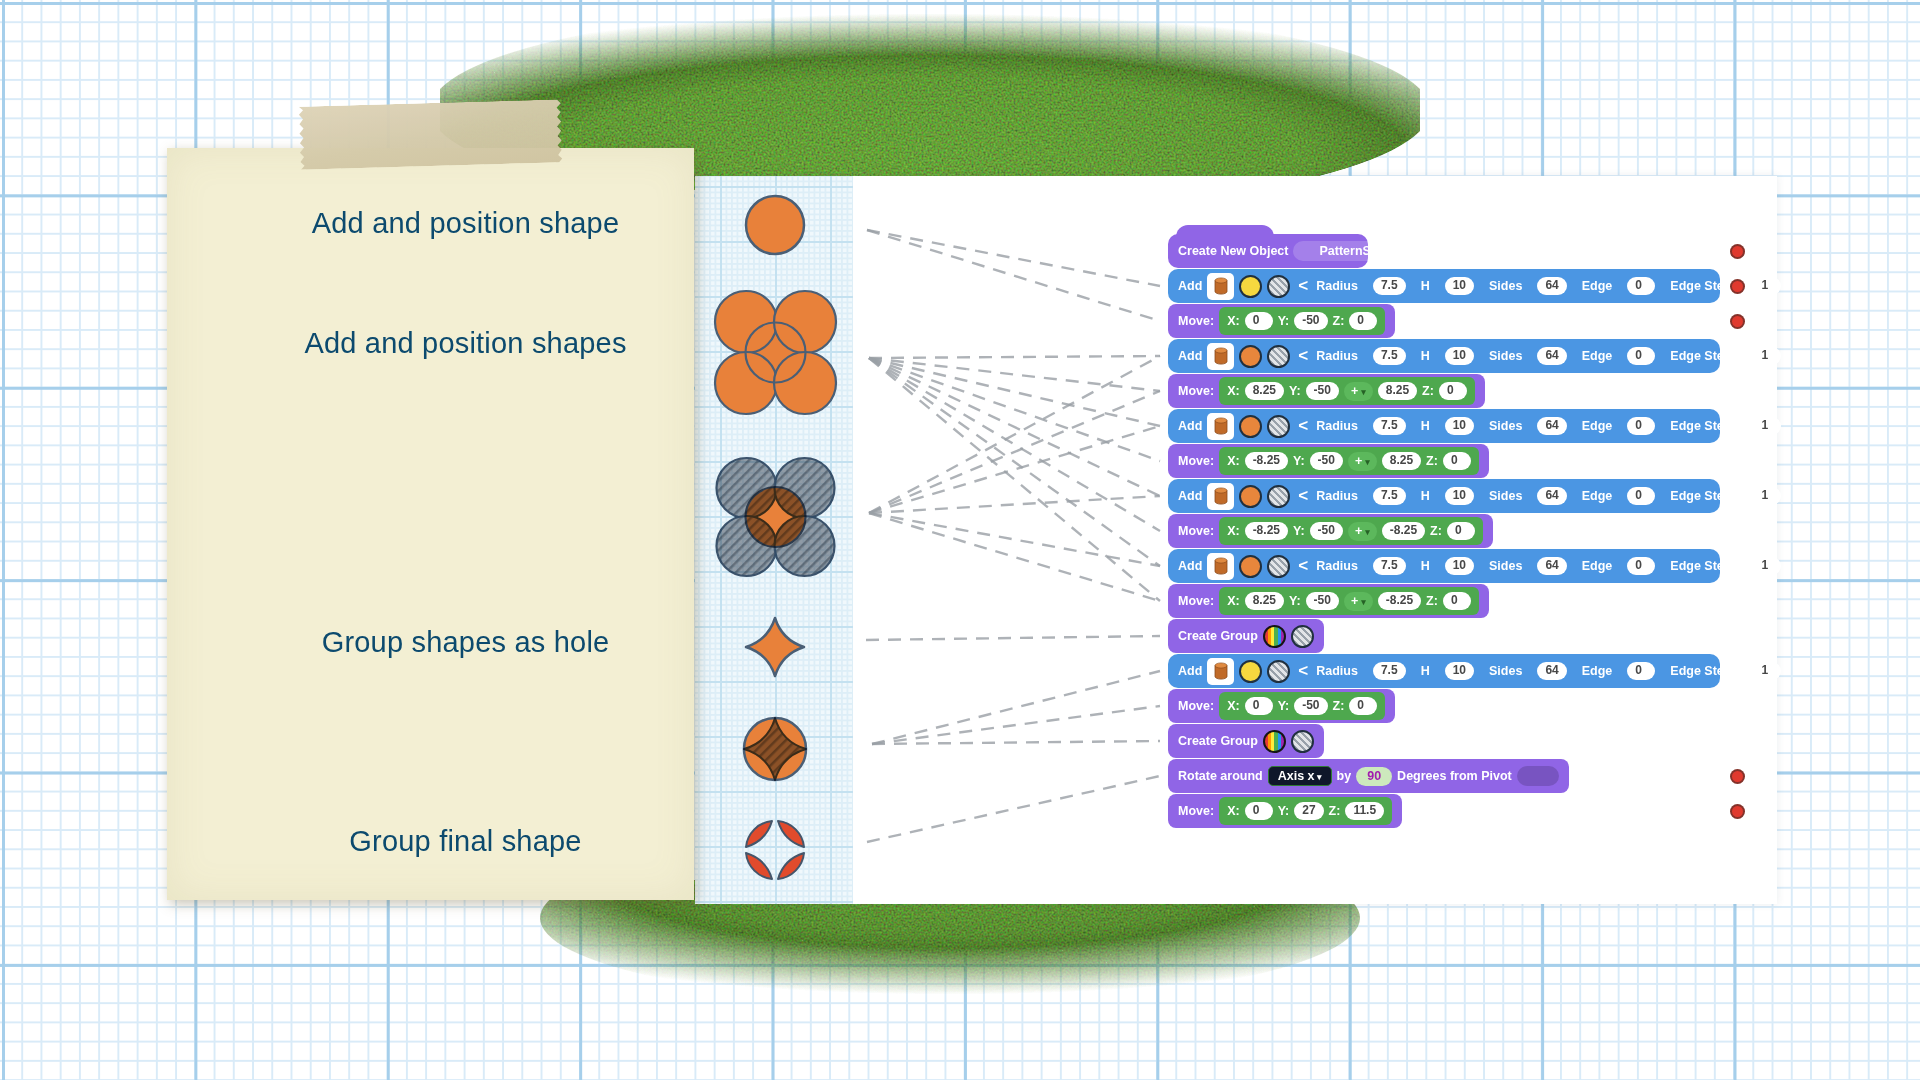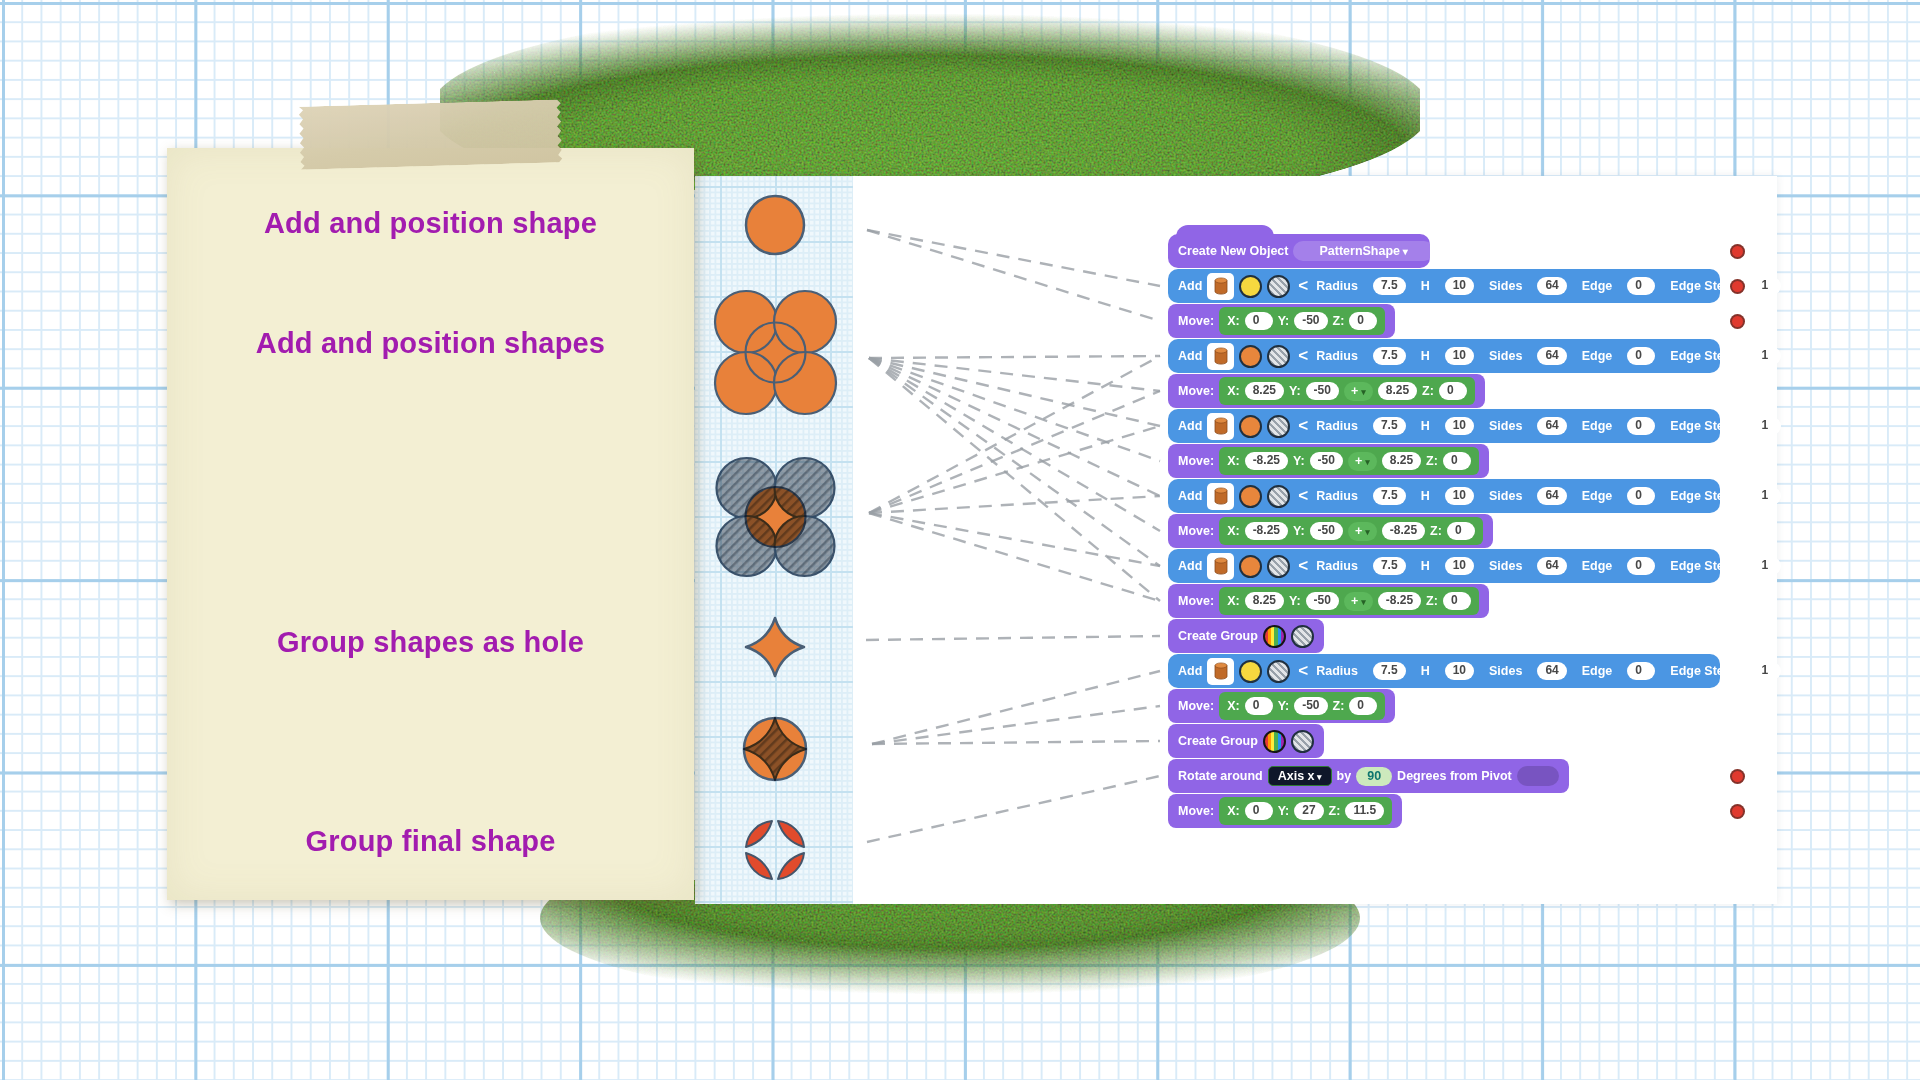--- a/index.html
+++ b/index.html
@@ -21,50 +21,50 @@
     background-image:
       linear-gradient(to right,#c4e1f0 0 2px,transparent 2px),
       linear-gradient(to bottom,#c4e1f0 0 2px,transparent 2px),
       linear-gradient(to right,#ddeef7 0 1.5px,transparent 1.5px),
       linear-gradient(to bottom,#ddeef7 0 1.5px,transparent 1.5px);
     background-size:55px 55px,55px 55px,5.5px 5.5px,5.5px 5.5px;
     background-position:25px 10px;}
   #shapes{position:absolute;left:695px;top:176px;}
   .note{position:absolute;left:167px;top:148px;width:527px;height:752px;background:var(--note,#f3efd3);
     box-shadow:3px 4px 12px rgba(100,90,50,.35), inset 0 0 40px rgba(160,150,90,.12);}
-  .note-label{position:absolute;width:100%;text-align:center;font-weight:700;font-size:29px;
-    color:#a21caf;letter-spacing:.2px;}
+  .note-label{position:absolute;width:100%;text-align:center;font-weight:400;font-size:29px;
+    color:#0c4a6e;letter-spacing:.2px;margin-left:35px;}
   .tape{position:absolute;left:299px;top:103px;width:263px;height:63px;opacity:.96;
     background:linear-gradient(172deg,#ded4b8 0%,#d4c9a9 55%,#cfc3a1 100%);
     transform:rotate(-1.6deg);box-shadow:0 2px 5px rgba(90,80,50,.28);
     clip-path:polygon(0.2% 0%,1.8% 6%,0.2% 13%,1.7% 20%,0.3% 28%,1.8% 35%,0.2% 43%,1.7% 50%,0.3% 58%,1.8% 65%,0.2% 73%,1.7% 80%,0.3% 88%,1.8% 94%,0.4% 100%,98.5% 100%,99.8% 94%,98.3% 88%,99.7% 80%,98.2% 73%,99.8% 65%,98.3% 58%,99.7% 50%,98.2% 43%,99.8% 35%,98.3% 28%,99.7% 20%,98.2% 13%,99.8% 6%,98.4% 0%);}
   #connectors{position:absolute;left:0;top:0;pointer-events:none;}
   
   #blocks{position:absolute;left:1168px;top:234px;display:flex;flex-direction:column;}
   .row{height:35px;position:relative;display:flex;align-items:flex-start;}
   .blk{display:inline-flex;align-items:center;height:34px;border-radius:8px;padding:0 10px;
     color:#fff;font-weight:700;font-size:12.5px;gap:5px;box-sizing:border-box;white-space:nowrap;}
   .purple{background:var(--purple,#9065e6);}
   .blue{background:var(--blue,#4b96e3);border-radius:10px;}
-  .hat{position:relative;border-radius:10px;width:262px;text-align:center;}
+  .hat{position:relative;border-radius:10px;width:200px;text-align:center;}
   .hat::before{content:"";position:absolute;top:-9px;left:8px;width:98px;height:16px;
     background:inherit;border-radius:12px 12px 0 0;}
   .add{width:552px;}
   .green-inner{display:inline-flex;align-items:center;gap:5px;background:var(--green,#4ea84e);
     border-radius:6px;padding:0 8px;height:28px;box-sizing:border-box;}
   .oval{background:#fff;color:#474747;border-radius:20px;padding:2.5px 8px;font-size:12px;
     font-weight:700;min-width:12px;text-align:left;line-height:1.1;}
   .glabel{color:#fff;}
   .dd{background:rgba(255,255,255,.18);border-radius:14px;padding:3px 26px;}
   .dd::after{content:" ▾";font-size:10px;}
   .gdd{background:#0f172a;border:1px solid #2f7a33;border-radius:5px;padding:2px 9px;}
   .gdd::after{content:" ▾";font-size:9px;}
   .plusdd{background:#5cb85c;border-radius:12px;padding:2.5px 7px;color:#fff;}
   .plusdd::after{content:"▾";font-size:9px;color:#266226;margin-left:3px;}
-  .oval-deg{background:#cde9bd;color:#0f766e;border-radius:14px;padding:2.5px 11px;}
+  .oval-deg{background:#cde9bd;color:#a21caf;border-radius:14px;padding:2.5px 11px;}
   .pill-empty{width:42px;height:20px;background:rgba(0,0,0,.16);border-radius:12px;}
   .circle{width:23px;height:23px;border-radius:50%;border:2px solid #20303f;box-sizing:border-box;flex:none;}
   .c-yellow{background:#f6d83f;}
   .c-orange{background:#e8863c;}
   .hatchc{background:repeating-linear-gradient(45deg,#e2e5e8 0 3px,#98a1aa 3px 5px);}
   .cylbox{width:27px;height:27px;background:#fff;border-radius:5px;display:flex;align-items:center;
     justify-content:center;flex:none;}
   .chev{font-size:17px;font-weight:900;margin:0 3px;}
   .params{display:inline-flex;align-items:center;gap:15px;}
   .dot{position:absolute;width:15px;height:15px;border-radius:50%;background:var(--dot,#e03a2f);

